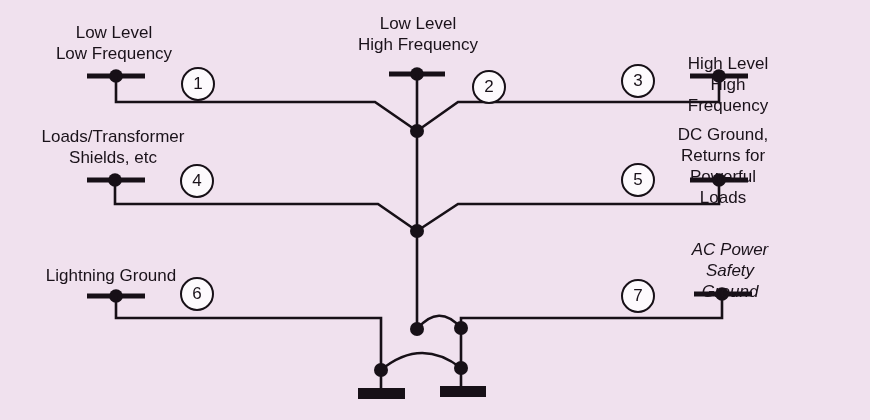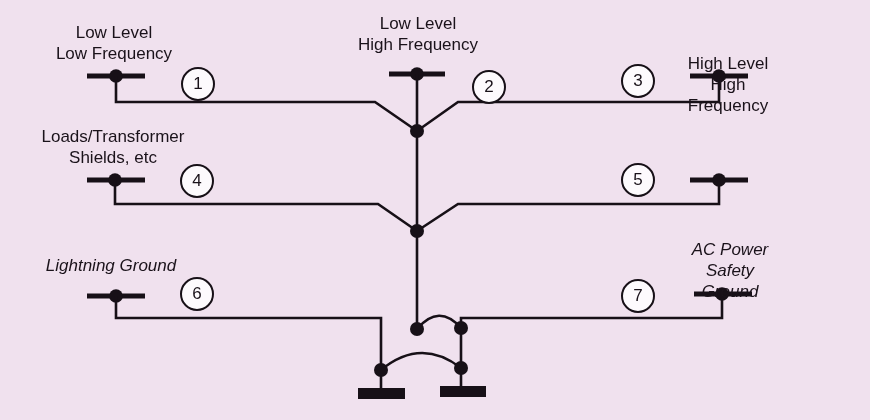--- a/index.html
+++ b/index.html
@@ -124,21 +124,23 @@
   </svg>
 
   <div class="node-label" style="left:114px; top:22px;">Low Level
 Low Frequency</div>
   <div class="node-label" style="left:418px; top:13px;">Low Level
 High Frequency</div>
   <div class="node-label" style="left:728px; top:21px;margin-top:32px;">High Level
 High Frequency</div>
   <div class="node-label" style="left:113px; top:126px;">Loads/Transformer
 Shields, etc</div>
-  <div class="node-label" style="left:111px; top:255px;font-style:italic;">Lightning Ground</div>
+  <div class="node-label" style="left:723px; top:124px;">DC Ground, Returns for
+Powerful Loads</div>
+  <div class="node-label" style="left:111px; top:265px;">Lightning Ground</div>
   <div class="node-label" style="left:730px; top:239px;font-style:italic;">AC Power Safety
 Ground</div>
 
   <div class="callout" style="left:181px; top:67px;">1</div>
   <div class="callout" style="left:472px; top:70px;">2</div>
   <div class="callout" style="left:621px; top:64px;">3</div>
   <div class="callout" style="left:180px; top:164px;">4</div>
   <div class="callout" style="left:621px; top:163px;">5</div>
   <div class="callout" style="left:180px; top:277px;">6</div>
   <div class="callout" style="left:621px; top:279px;">7</div>

